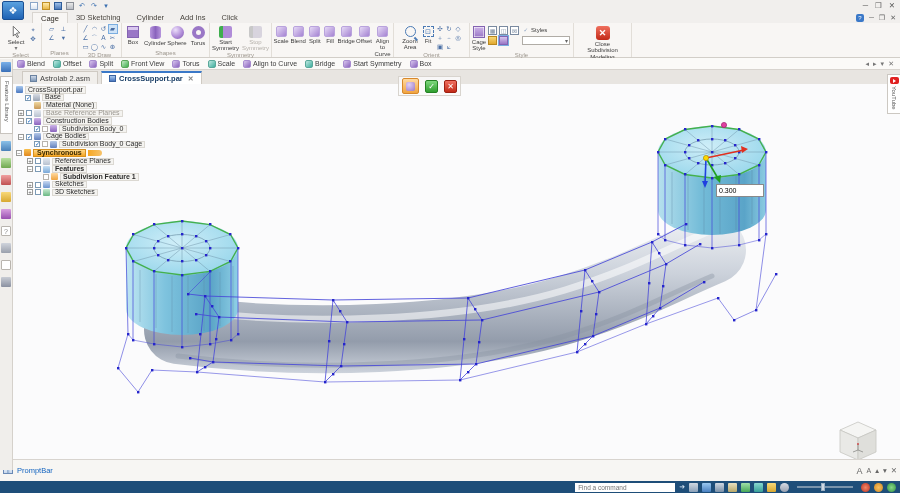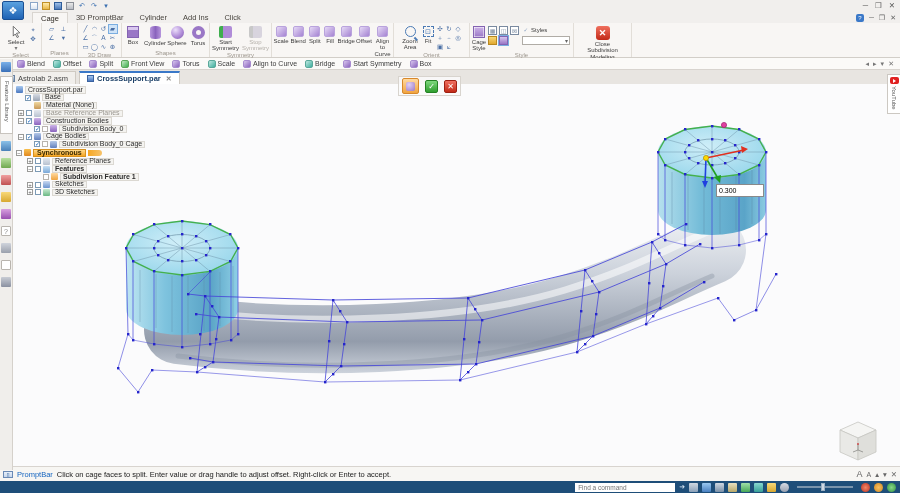--- a/index.html
+++ b/index.html
@@ -66,21 +66,21 @@
 
   
   .quickbar{height:12px;background:#fbfaf8;border-bottom:1px solid #d8d4cf;display:flex;align-items:center;gap:8px;padding-left:17px;font-size:7px;color:#3c3c3c;flex:0 0 auto;position:relative}
   .qitem{display:flex;align-items:center;gap:2px;white-space:nowrap}
   .qi{width:8px;height:8px;border-radius:2px;background:linear-gradient(135deg,#d8c6ee,#8a63bd);border:1px solid #a88cd0;flex:0 0 auto}
   .qi.teal{background:linear-gradient(135deg,#bfe8e0,#3fae9e);border-color:#5aa89a}
   .qi.green{background:linear-gradient(135deg,#c6eac6,#3fae4e);border-color:#5aa85a}
   .qbctl{position:absolute;right:6px;display:flex;gap:4px;color:#777;font-size:7px}
 
   
-  .doctabs{height:14px;background:#e8e5e1;display:flex;align-items:flex-end;gap:3px;flex:0 0 auto}
+  .doctabs{height:14px;background:#e8e5e1;display:flex;align-items:flex-end;padding-left:22px;gap:3px;flex:0 0 auto}
   .dtab{display:flex;align-items:center;gap:3px;padding:1px 7px;font-size:7.5px;color:#444;background:#f1efec;border:1px solid #cfcac3;border-bottom:none;height:13px}
   .dtab.active{background:#fff;border-top:2px solid #3a78c8;color:#1a3e66;font-weight:bold}
   .ficon{width:7px;height:7px;display:inline-block}
   .f-asm{background:linear-gradient(#cdd8e8,#8099b8);border:1px solid #6a82a0}
   .f-par{background:linear-gradient(#a8c8ee,#4a78c0);border:1px solid #3a62a0}
   .tclose{color:#888;font-size:7px;margin-left:2px}
 
   
   .main{flex:1 1 auto;position:relative;background:#fbfbfc;overflow:hidden}
   .main svg{position:absolute;left:0;top:0}
@@ -113,21 +113,21 @@
   .yttab{position:absolute;right:0;top:74px;width:13px;height:40px;background:#fff;border:1px solid #ccc8c2;border-right:none;z-index:30;display:flex;flex-direction:column;align-items:center;padding-top:2px}
   .ytico{width:9px;height:7px;background:#e02020;border-radius:2px;position:relative}
   .ytico:after{content:"";position:absolute;left:3px;top:1.5px;border-left:3px solid #fff;border-top:2px solid transparent;border-bottom:2px solid transparent}
   .yttxt{writing-mode:vertical-rl;font-size:6px;color:#555;margin-top:2px}
 
   
   .valbox{position:absolute;left:716px;top:184px;z-index:25}
   .valbox input{width:48px;height:13px;border:1px solid #8a8a8a;font-size:7px;font-family:"Liberation Sans",sans-serif;padding:0 2px;background:#fff}
 
   
-  .promptbar{height:15px;background:#f7f6f3;border-top:1px solid #d8d4cf;display:flex;align-items:center;gap:4px;padding:0 3px;font-size:7.5px;flex:0 0 auto}
+  .promptbar{height:22px;background:#f7f6f3;border-top:1px solid #d8d4cf;display:flex;align-items:center;gap:4px;padding:0 3px;font-size:7.5px;flex:0 0 auto}
   .pb-ico{width:10px;height:7px;border:1px solid #6a8ab5;background:linear-gradient(#e8f0fa,#c8d8ec);font-size:5px;line-height:6px;text-align:center;color:#3a6aa5}
   .pb-label{color:#1565c0}
   .pb-msg{color:#1a1a1a}
   .pb-right{margin-left:auto;display:flex;gap:4px;align-items:center;color:#666}
   .pbA1{font-size:9px}.pbA2{font-size:7px}
 
   
   .statusbar{height:12px;background:#1e4e79;display:flex;align-items:center;justify-content:flex-end;gap:4px;padding:0 4px;flex:0 0 auto}
   .find{width:100px;height:9px;border:none;font-size:6.5px;padding:0 3px;font-family:"Liberation Sans",sans-serif}
   .sic{width:9px;height:9px;border-radius:1px;flex:0 0 auto}
@@ -150,21 +150,21 @@
   </div>
   <div class="winctl">
     <span>─</span>
     <span>❐</span>
     <span>✕</span>
   </div>
 </div>
 
 <div class="tabrow">
   <div class="rtab active">Cage</div>
-  <div class="rtab">3D PromptBar</div>
+  <div class="rtab">3D Sketching</div>
   <div class="rtab">Cylinder</div>
   <div class="rtab">Add Ins</div>
   <div class="rtab">Click</div>
   <div class="docwin">
     <span class="helpdot">?</span>
     <span>─</span>
     <span>❐</span>
     <span>✕</span>
   </div>
 </div>
@@ -738,21 +738,20 @@
   <span class="yttxt">YouTube</span>
 </div>
 
 <div class="valbox">
   <input type="text" value="0.300" style="">
 </div>
 
 <div class="promptbar">
   <span class="pb-ico">⠿</span>
   <span class="pb-label">PromptBar</span>
-  <span class="pb-msg">Click on cage faces to split.  Enter value or drag handle to adjust offset.  Right-click or Enter to accept.</span>
   <span class="pb-right">
     <span class="pbA1">A</span>
     <span class="pbA2">A</span>
     <span>▴</span>
     <span>▾</span>
     <span>✕</span>
   </span>
 </div>
 
 <div class="statusbar">

